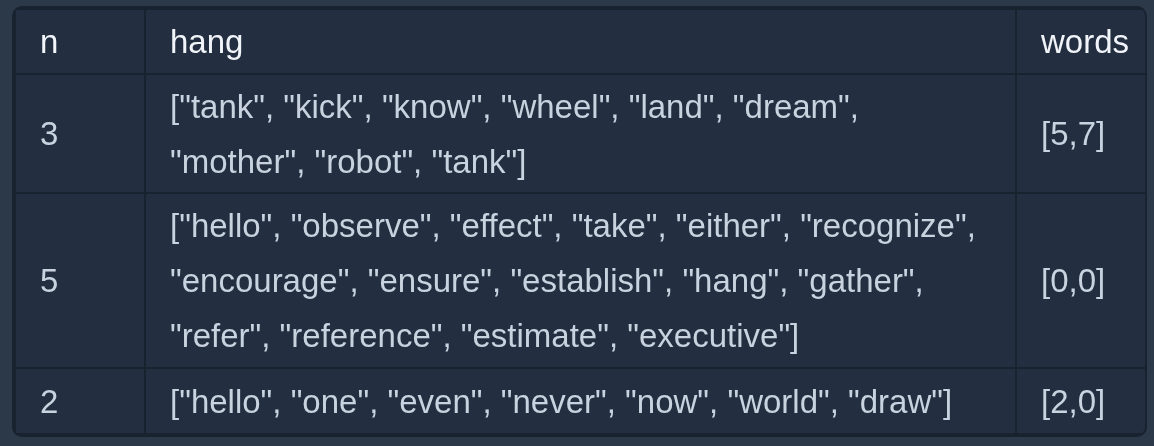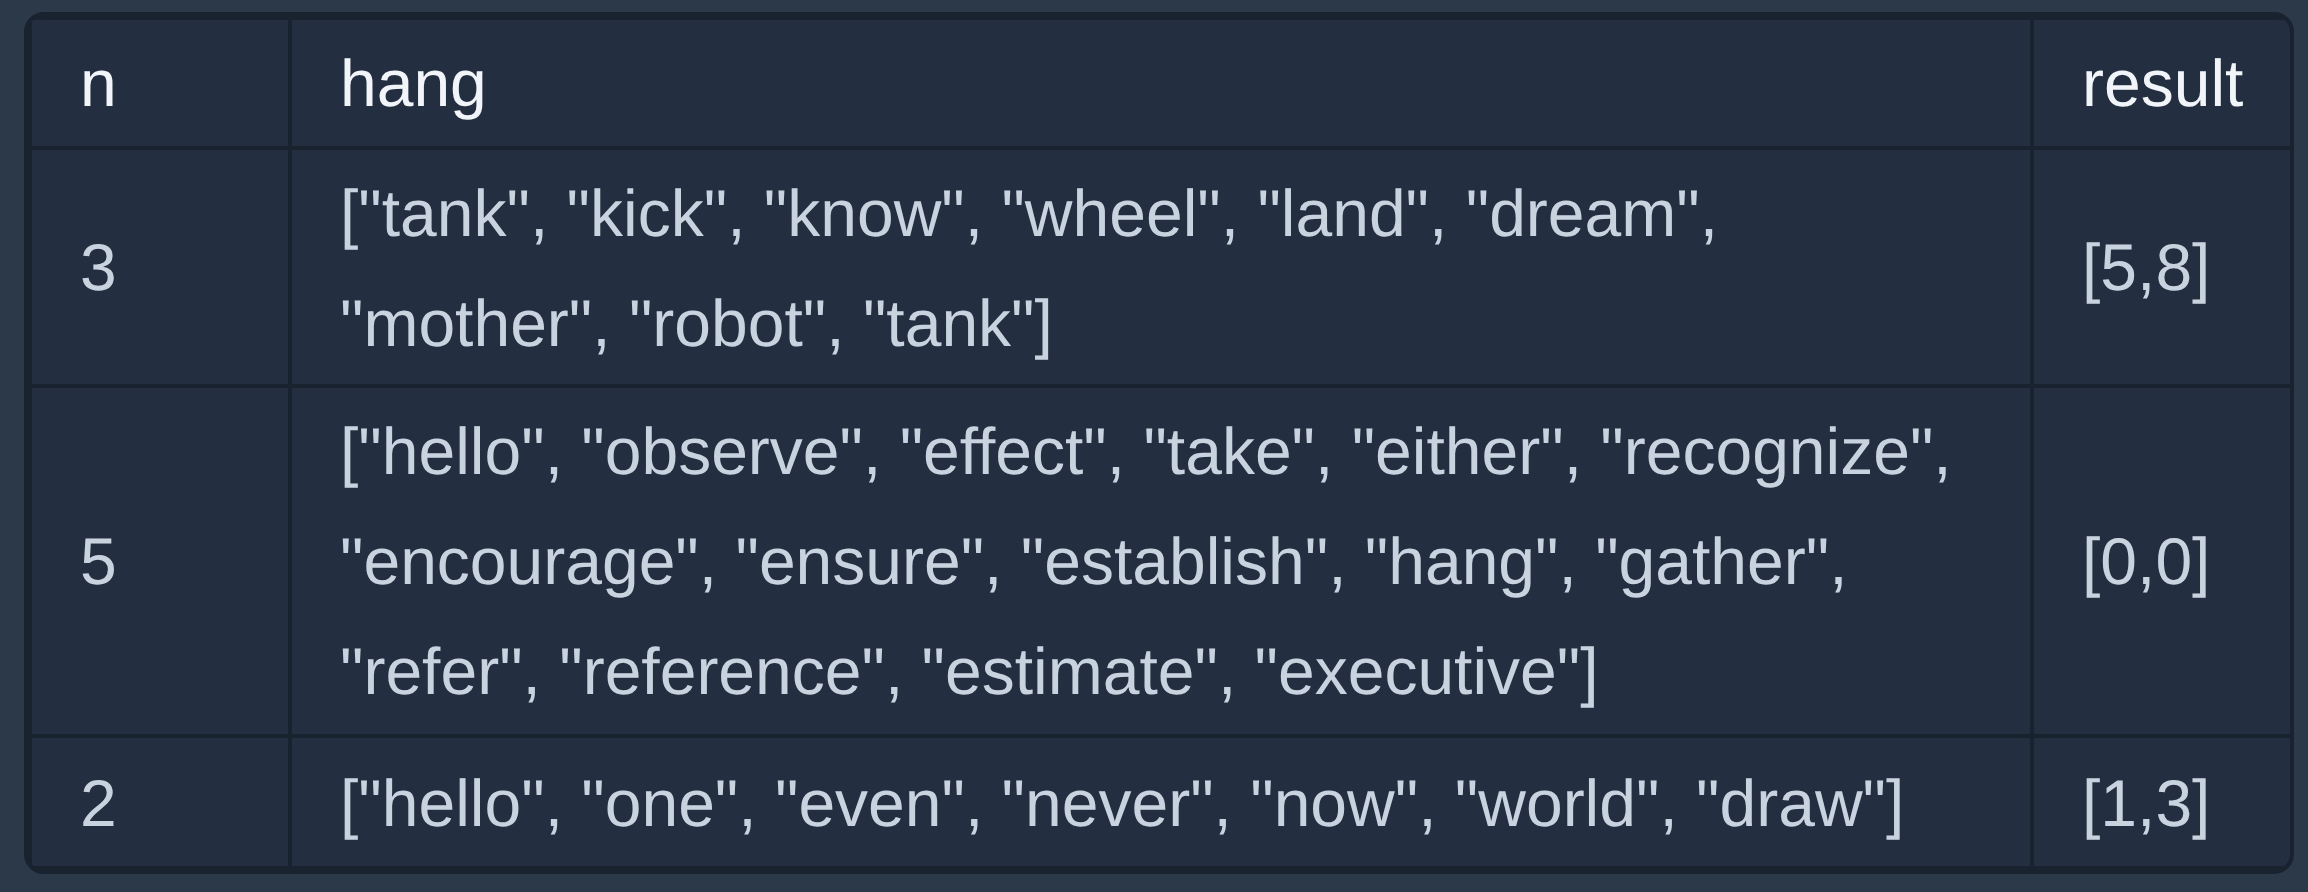--- a/index.html
+++ b/index.html
@@ -69,34 +69,34 @@
   <table class="results">
     <colgroup>
       <col class="col-n">
       <col class="col-words">
       <col class="col-result">
     </colgroup>
     <thead>
       <tr>
         <th>n</th>
         <th>hang</th>
-        <th>result</th>
+        <th>words</th>
       </tr>
     </thead>
     <tbody>
       <tr class="row-1">
         <td class="cell-n">3</td>
         <td class="cell-words">["tank", "kick", "know", "wheel", "land", "dream", "mother", "robot", "tank"]</td>
-        <td class="cell-result">[5,8]</td>
+        <td class="cell-result">[5,7]</td>
       </tr>
       <tr class="row-2">
         <td class="cell-n">5</td>
         <td class="cell-words">["hello", "observe", "effect", "take", "either", "recognize", "encourage", "ensure", "establish", "hang", "gather", "refer", "reference", "estimate", "executive"]</td>
         <td class="cell-result">[0,0]</td>
       </tr>
       <tr class="row-3">
         <td class="cell-n">2</td>
         <td class="cell-words">["hello", "one", "even", "never", "now", "world", "draw"]</td>
-        <td class="cell-result">[1,3]</td>
+        <td class="cell-result">[2,0]</td>
       </tr>
     </tbody>
   </table>
 </div>
 
 </body></html>

